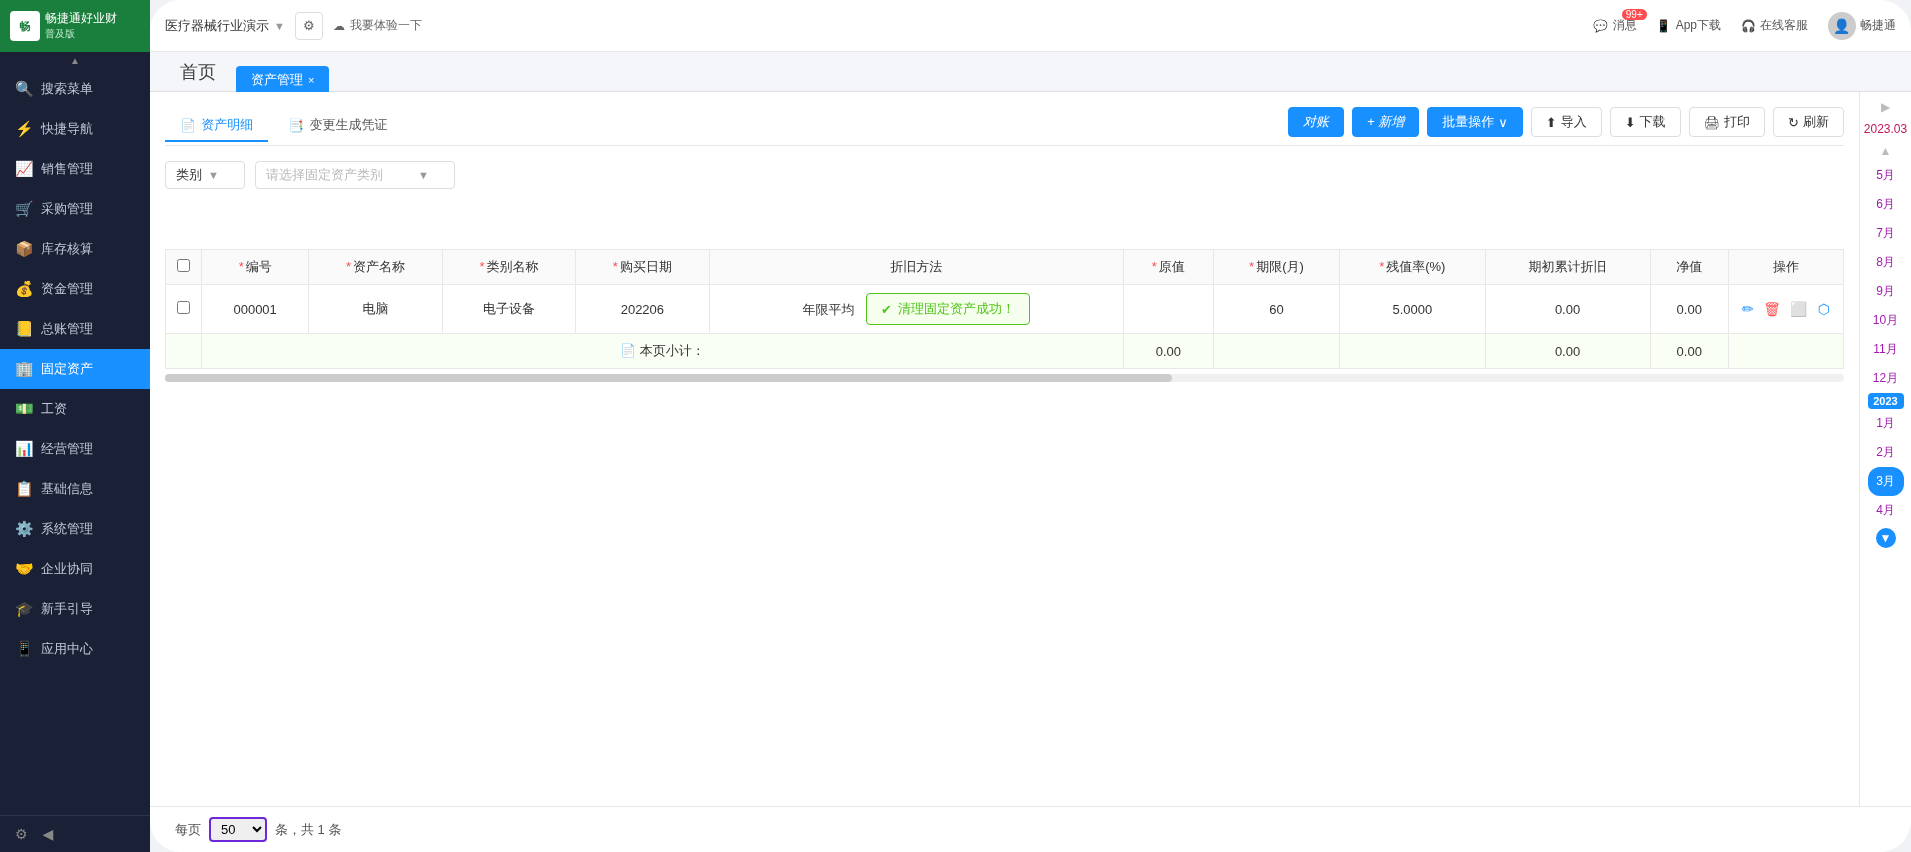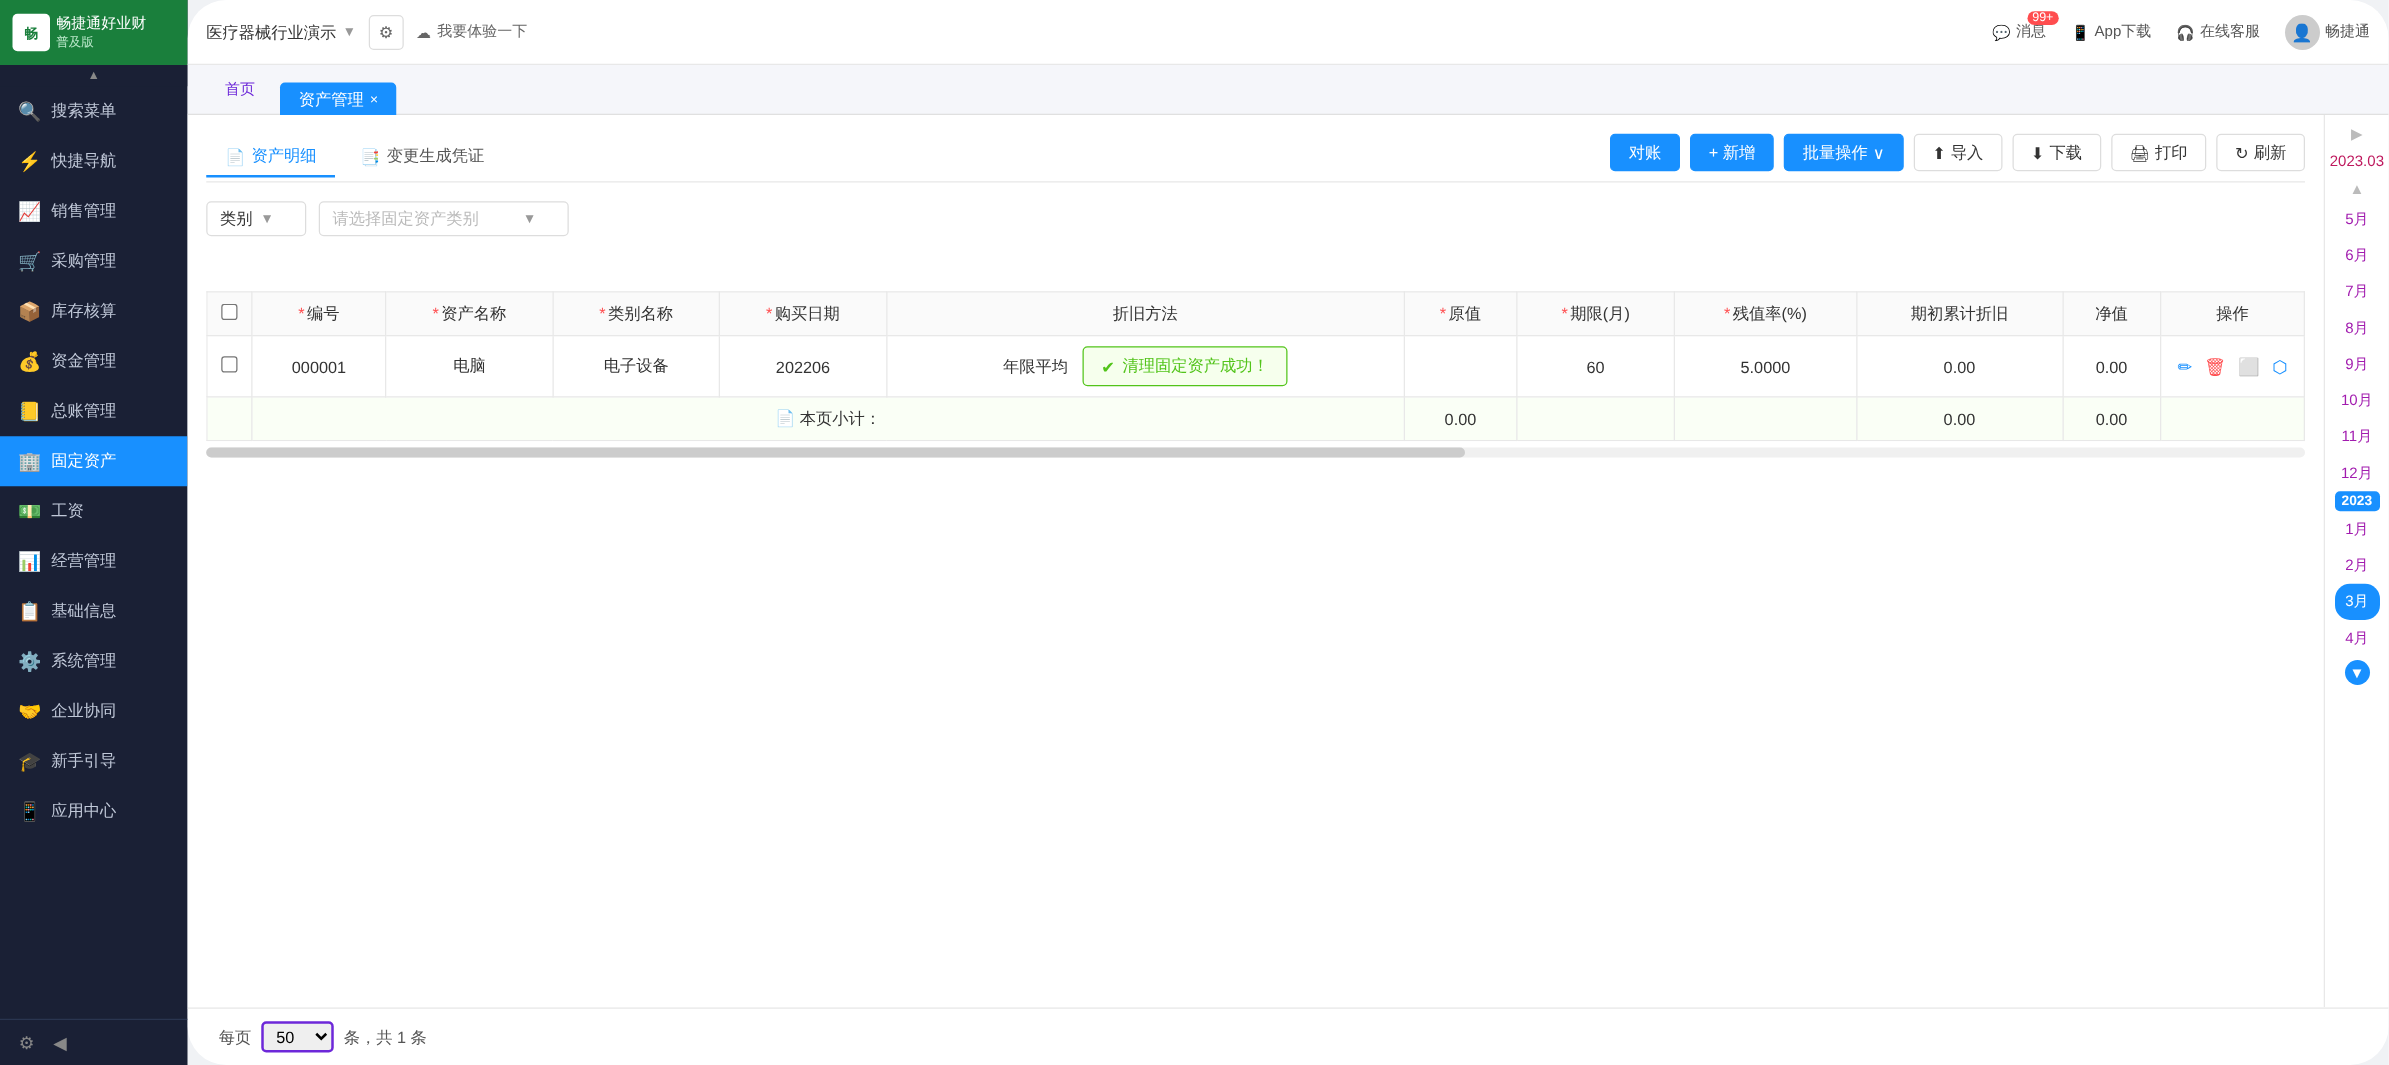--- a/index.html
+++ b/index.html
@@ -155,22 +155,22 @@
       font-size: 13px;
       color: #555;
       display: flex; align-items: center; gap: 5px;
     }
     .tab.active {
       background: #1890ff;
       color: #fff;
       margin-top: 17px;
     }
     .tab-home {
-      color: #6d28d9;
-      font-size: 12px;
+      color: #404040;
+      font-size: 18px;
     }
     .tab-close { font-size: 11px; color: #fff; cursor: pointer; }
 
     
     .content-area {
       flex: 1;
       display: flex;
       overflow: hidden;
       background: #fff;
     }
@@ -208,32 +208,32 @@
     .btn {
       padding: 5px 14px;
       border-radius: 4px;
       cursor: pointer;
       font-size: 13px;
       border: 1px solid #ddd;
       background: #fff;
       color: #333;
       display: flex; align-items: center; gap: 4px;
     }
-    .btn-primary { background: #1890ff; color: #fff; border-color: #1890ff; }
+    .btn-primary { background: #1890ff; color: #fff; border-color: #1890ff; font-style: italic; }
     .btn-batch {
       background: #1890ff; color: #fff; border-color: #1890ff;
       display: flex; align-items: center; gap: 4px;
     }
 
     
     .filter-row {
       display: flex;
       align-items: center;
       gap: 10px;
-      margin-bottom: 12px;
+      margin-bottom: 28px;
     }
     .filter-select {
       border: 1px solid #ddd;
       border-radius: 4px;
       padding: 4px 25px 4px 10px;
       background: #fff;
       font-size: 13px;
       color: #333;
       position: relative;
       display: flex; align-items: center; gap: 5px;

